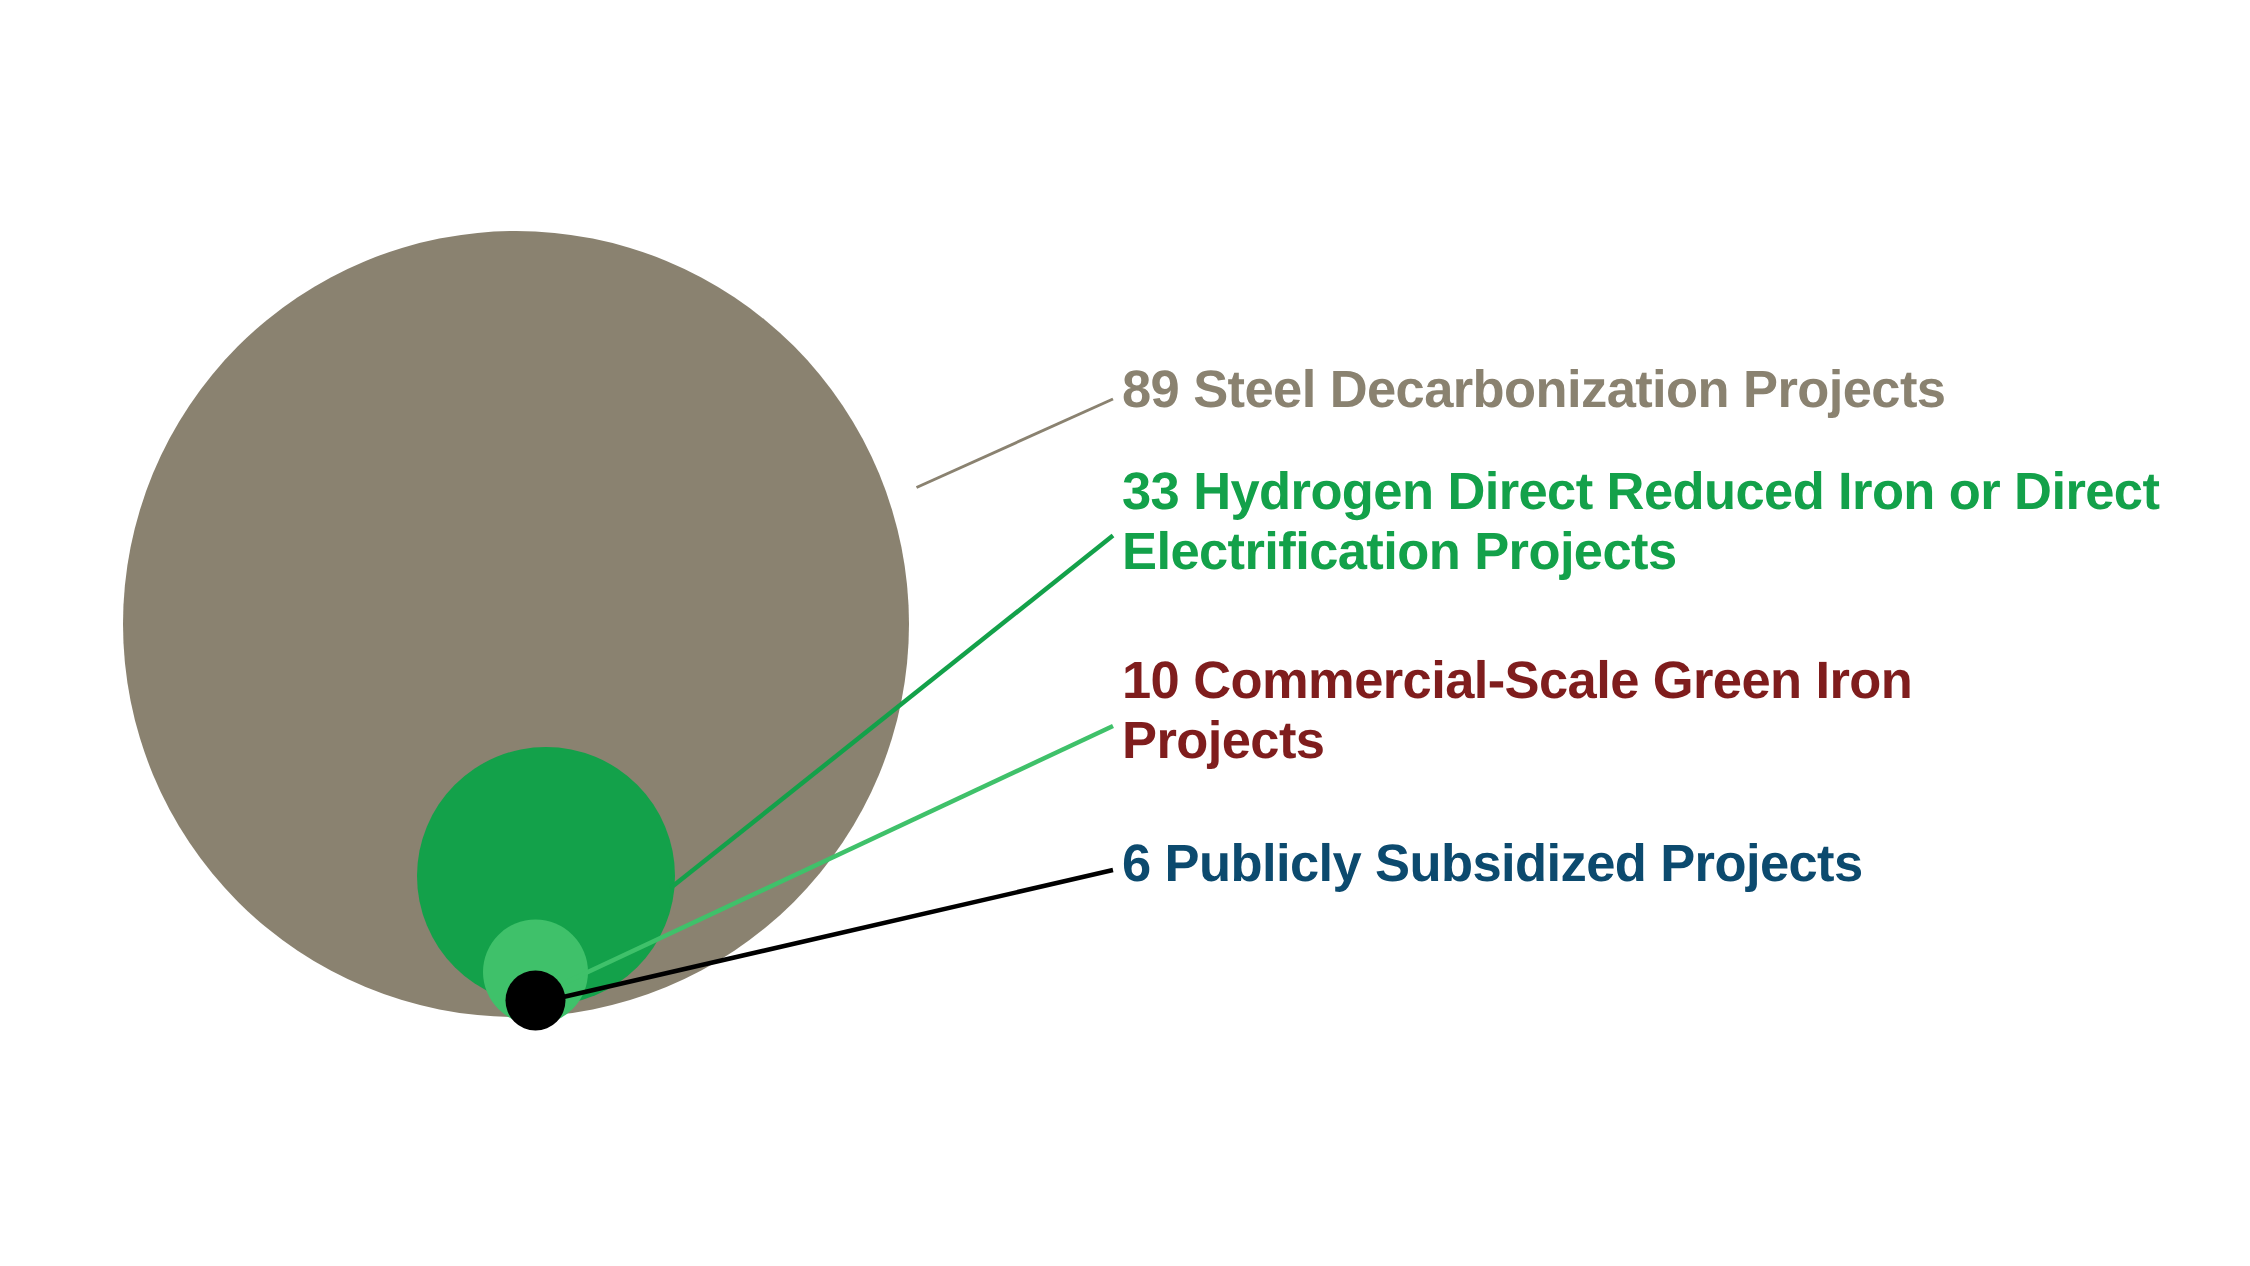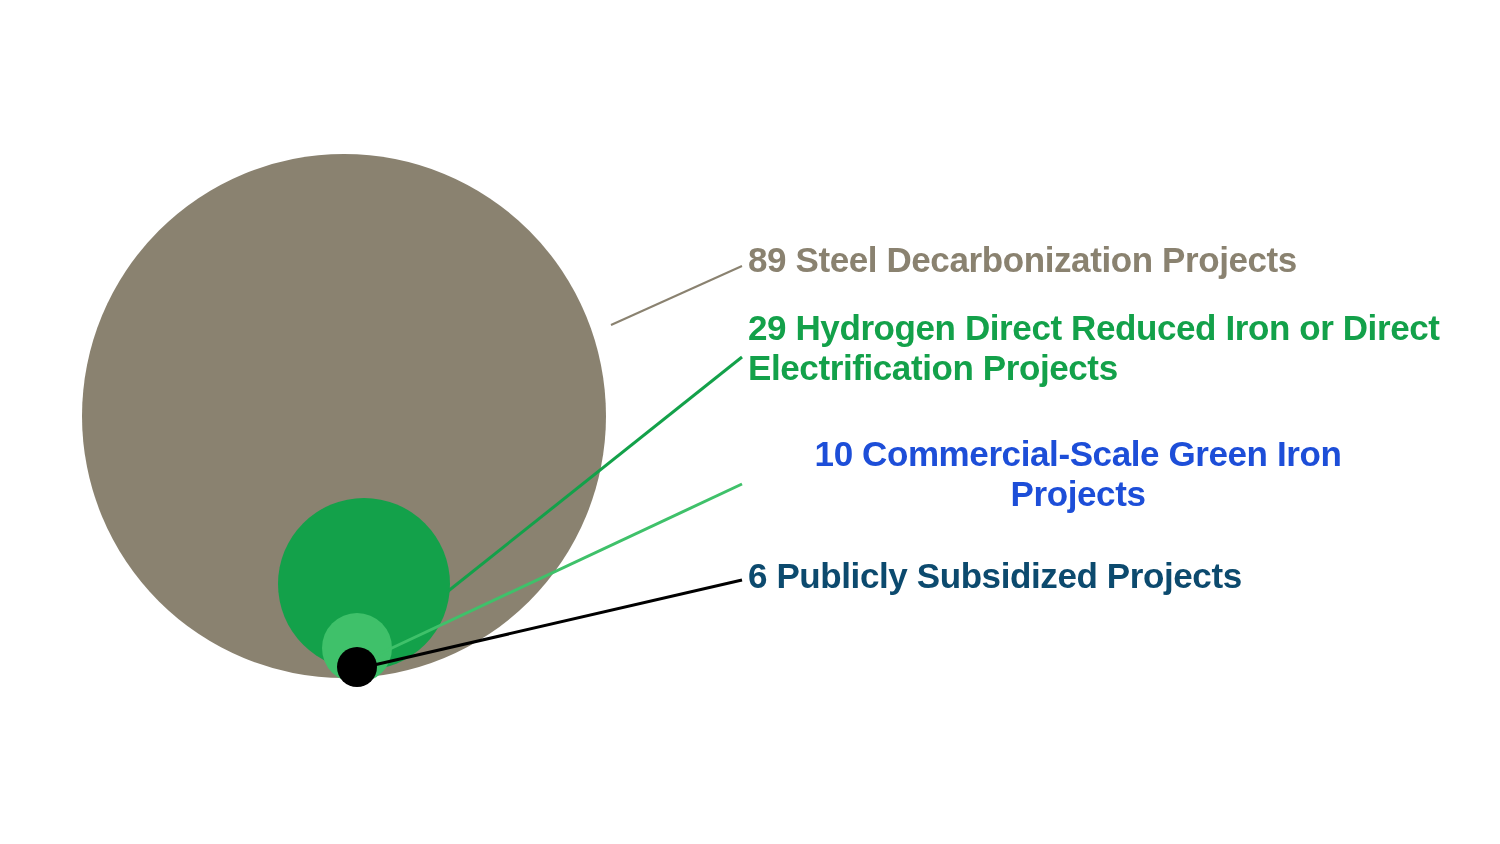--- a/index.html
+++ b/index.html
@@ -86,24 +86,24 @@
       <line x1="374" y1="665" x2="742" y2="580" stroke="#000000" stroke-width="3"></line>
     </svg>
 
   <div class="legend">
 
     <div class="legend-item" id="legend-steel" style="color: rgb(138, 130, 112);">
       <span>89 Steel Decarbonization Projects</span>
     </div>
 
     <div class="legend-item" id="legend-hydrogen" style="color: rgb(19, 161, 74);">
-      <span>29 Hydrogen Direct Reduced Iron or Direct Electrification Projects</span>
+      <span>33 Hydrogen Direct Reduced Iron or Direct Electrification Projects</span>
     </div>
 
-    <div class="legend-item" id="legend-commercial" style="color: #1d4ed8; text-align: center;">
+    <div class="legend-item" id="legend-commercial" style="color: #7f1d1d;">
       <span>10 Commercial-Scale Green Iron Projects</span>
     </div>
 
     <div class="legend-item" id="legend-subsidized" style="color: #0c4a6e;">
       <span>6 Publicly Subsidized Projects</span>
     </div>
 
   </div>
 </div>
 

